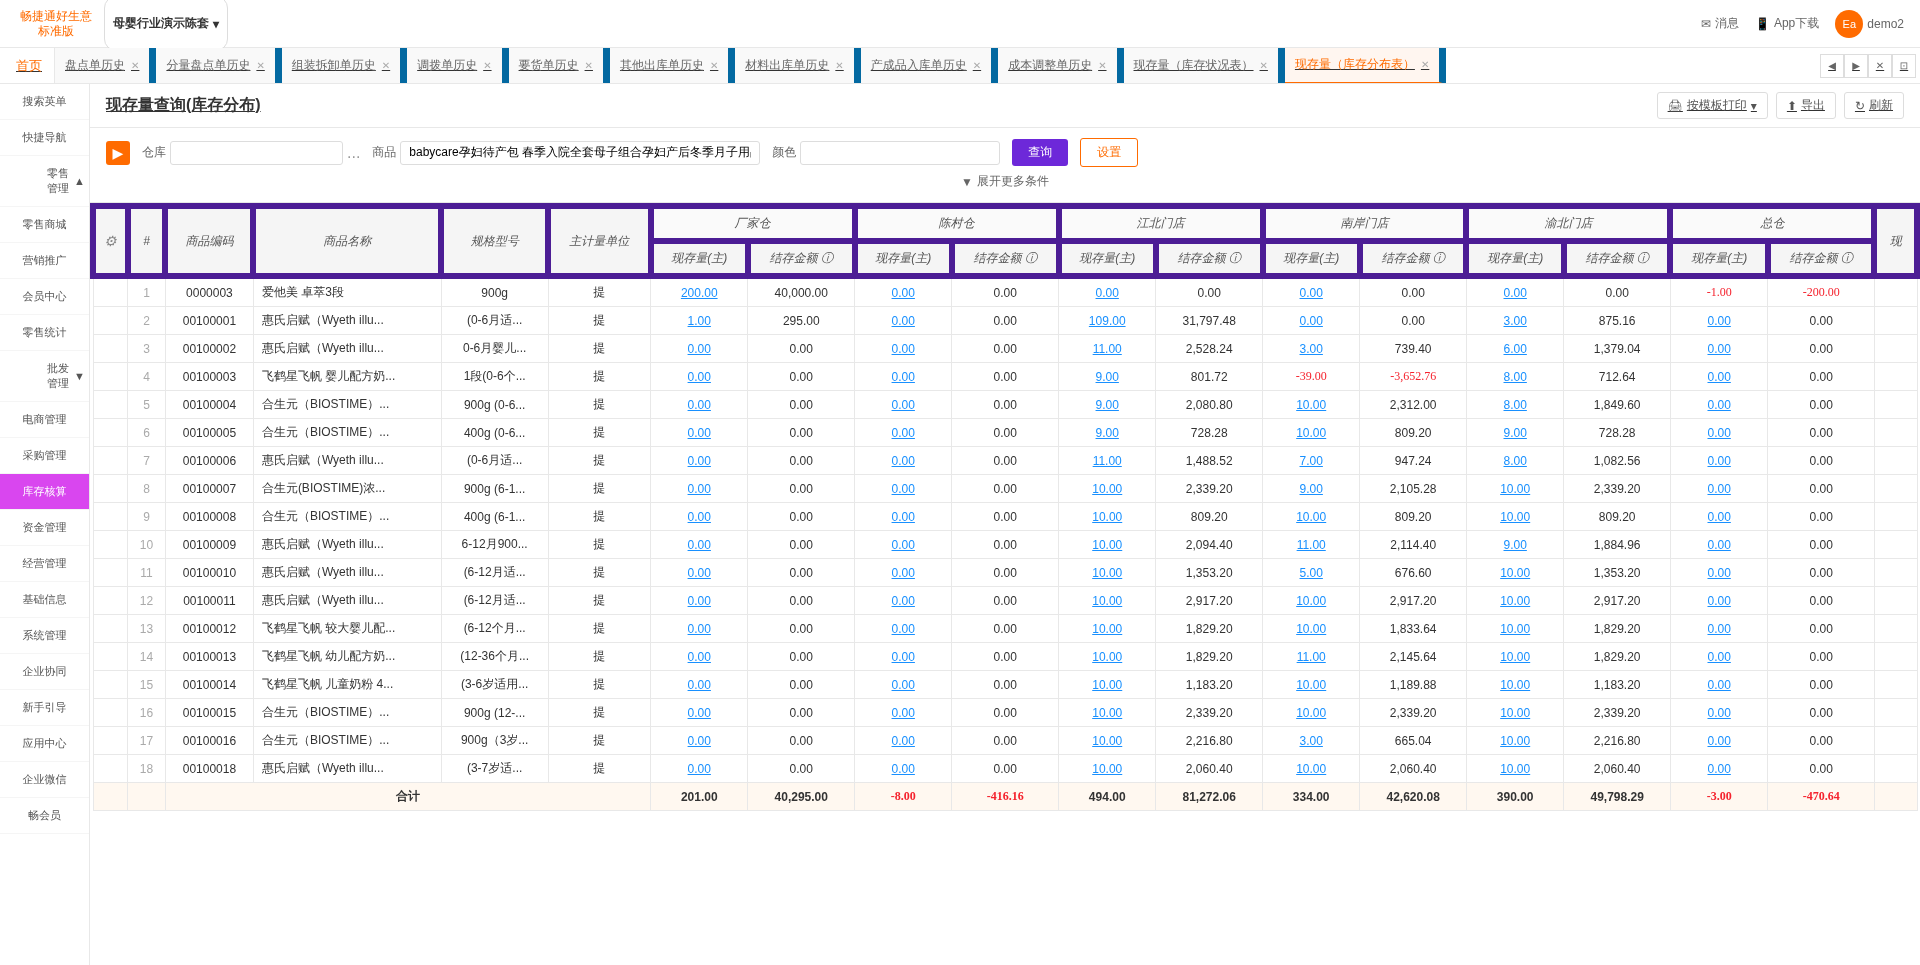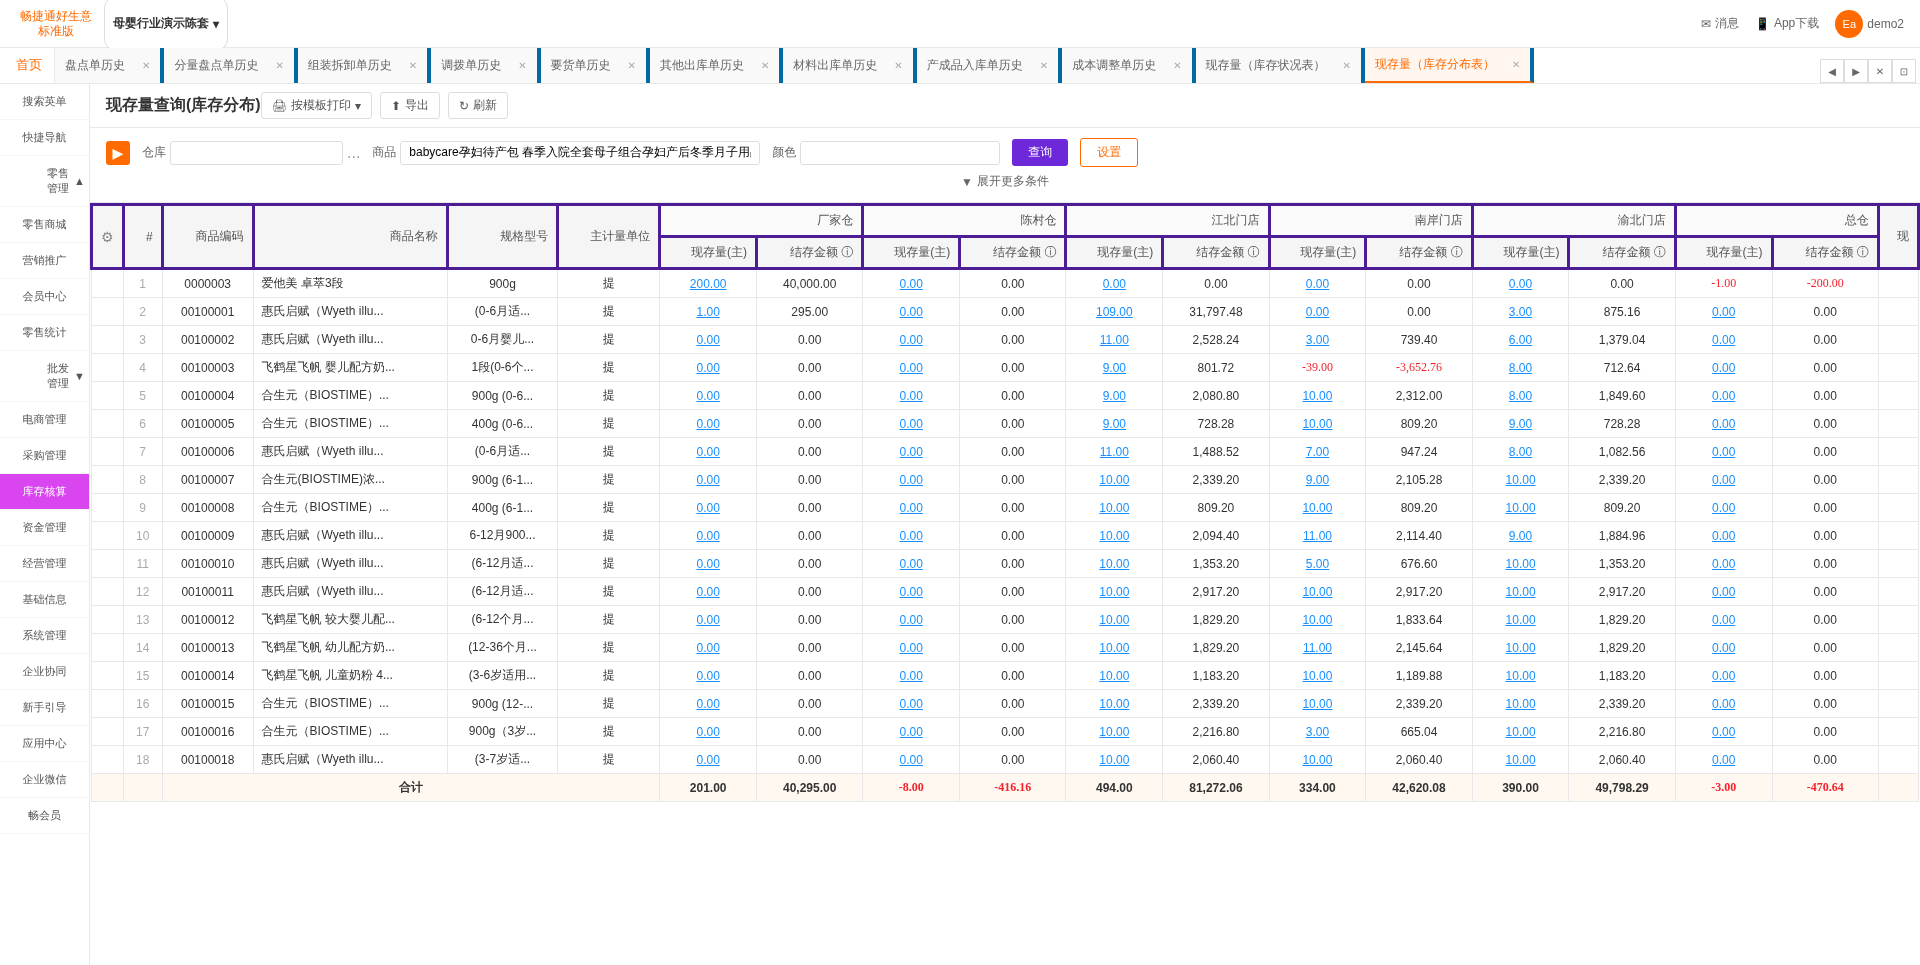--- a/index.html
+++ b/index.html
@@ -9,63 +9,63 @@
     .top-bar { height: 48px; background: #fff; display: flex; align-items: center; justify-content: space-between; padding: 0 16px; border-bottom: 1px solid #e8e8e8; }
     .top-bar-left { display: flex; align-items: center; gap: 8px; }
     .logo-area { display: flex; flex-direction: column; align-items: center; width: 80px; }
     .logo-text { font-size: 12px; color: #ff6b00; font-weight: normal; line-height: 1.2; text-align: left; }
     .industry-selector { display: flex; align-items: center; gap: 4px; border: 1px solid #ddd; border-radius: 12px; padding: 18px 8px; cursor: pointer; background: #fff; font-weight: bold; }
     .top-bar-right { display: flex; align-items: center; gap: 16px; }
     .top-bar-action { display: flex; align-items: center; gap: 4px; cursor: pointer; color: #666; font-size: 12px; }
     .avatar { width: 28px; height: 28px; border-radius: 50%; background: #ff6b00; display: flex; align-items: center; justify-content: center; color: #fff; font-size: 11px; }
 
     
-    .tab-bar { height: 36px; background: #fff; display: flex; align-items: flex-end; border-bottom: 1px solid #e8e8e8; overflow: hidden; padding: 0 4px; }
+    .tab-bar { height: 36px; background: #fff; display: flex; align-items: center; border-bottom: 1px solid #e8e8e8; overflow: hidden; padding: 0 4px; text-decoration: underline; }
     .tab-home { padding: 0 12px; height: 36px; display: flex; align-items: center; color: #ff6b00; font-size: 13px; cursor: pointer; border-right: 1px solid #e8e8e8; }
-    .tab-item { padding: 0 10px; height: 36px; display: flex; align-items: center; gap: 17px; cursor: pointer; font-size: 12px; color: #666; border-right: 4px solid #0369a1; white-space: nowrap; background: #f9f9f9; }
+    .tab-item { padding: 0 10px; height: 36px; display: flex; align-items: center; gap: 6px; cursor: pointer; font-size: 12px; color: #666; border-right: 7px solid #0369a1; white-space: nowrap; background: #f9f9f9; }
     .tab-item.active { background: #fff6f0; color: #ff6b00; border-bottom: 2px solid #ff6b00; }
     .tab-item .tab-close { color: #aaa; font-size: 10px; cursor: pointer; }
     .tab-nav-btns { display: flex; align-items: center; margin-left: auto; }
     .tab-nav-btn { width: 24px; height: 24px; display: flex; align-items: center; justify-content: center; cursor: pointer; color: #666; border: 1px solid #ddd; background: #fff; font-size: 10px; }
 
     
     .main-layout { display: flex; height: calc(965px - 48px - 36px); }
     
     
     .sidebar { width: 90px; background: #fff; border-right: 1px solid #e8e8e8; display: flex; flex-direction: column; overflow-y: auto; }
     .sidebar-item { padding: 10px 4px; text-align: center; cursor: pointer; font-size: 11px; color: #555; border-bottom: 1px solid #f5f5f5; }
     .sidebar-item.active { background: #d946ef; color: #fff; }
     .sidebar-item.has-arrow { display: flex; align-items: center; justify-content: center; gap: 2px; padding-left: 44px; }
 
     
     .content { flex: 1; overflow: hidden; display: flex; flex-direction: column; background: #f5f5f5; }
     
     
-    .page-header { background: #fff; padding: 8px 16px; display: flex; align-items: center; border-bottom: 1px solid #e8e8e8; }
+    .page-header { background: #fff; padding: 8px 16px; display: flex; align-items: center; justify-content: space-between; border-bottom: 1px solid #e8e8e8; text-decoration: underline; }
     .page-title { font-size: 16px; font-weight: bold; color: #333; }
     .page-header-actions { display: flex; align-items: center; gap: 8px; }
     .btn-action { padding: 4px 10px; border: 1px solid #ddd; border-radius: 3px; cursor: pointer; font-size: 12px; background: #fff; color: #555; display: flex; align-items: center; gap: 4px; }
     
     
     .filter-area { background: #fff; padding: 10px 16px; border-bottom: 1px solid #e8e8e8; }
     .filter-row { display: flex; align-items: center; gap: 12px; flex-wrap: wrap; }
     .filter-item { display: flex; align-items: center; gap: 4px; }
     .filter-label { color: #666; font-size: 12px; white-space: nowrap; }
     .filter-input { border: 1px solid #ddd; border-radius: 3px; padding: 4px 8px; font-size: 12px; min-width: 80px; }
     .filter-input-wide { min-width: 360px; }
     .filter-input-color { min-width: 200px; }
     .btn-query { background: #6d28d9; color: #fff; border: none; border-radius: 3px; padding: 5px 16px; cursor: pointer; font-size: 12px; }
     .btn-settings { background: #fff; color: #ff6b00; border: 1px solid #ff6b00; border-radius: 3px; padding: 5px 16px; cursor: pointer; font-size: 12px; }
     .expand-conditions { display: flex; align-items: center; gap: 4px; color: #666; cursor: pointer; font-size: 12px; justify-content: center; padding: 6px 0 2px 0; }
     
     
     .table-container { flex: 1; overflow: auto; background: #fff; margin: 0; }
     .data-table { width: 100%; border-collapse: collapse; font-size: 12px; }
     .data-table thead { position: sticky; top: 0; z-index: 10; }
-    .data-table th { background: #f5f5f5; border: 3px solid #4c1d95; padding: 6px 8px; text-align: right; font-weight: 500; color: #555; white-space: nowrap; }
+    .data-table th { background: #f5f5f5; border: 6px solid #4c1d95; padding: 6px 8px; text-align: center; font-weight: 500; color: #555; white-space: nowrap; font-style: italic; }
     .data-table th.group-header { background: #fafafa; border-bottom: none; }
     .data-table td { border: 1px solid #e8e8e8; padding: 5px 8px; text-align: center; white-space: nowrap; }
     .data-table tr.summary-row td { background: #fff8f0; font-weight: bold; }
     .data-table td.text-left { text-align: left; }
     .data-table td.num-link { color: #1890ff; cursor: pointer; text-decoration: underline; }
     .data-table td.num-negative { color: #f5222d; font-family: Liberation Serif, serif; }
     .col-settings { width: 30px; }
     .icon-gear { font-size: 14px; color: #888; cursor: pointer; }
     .row-num { color: #aaa; }
     

